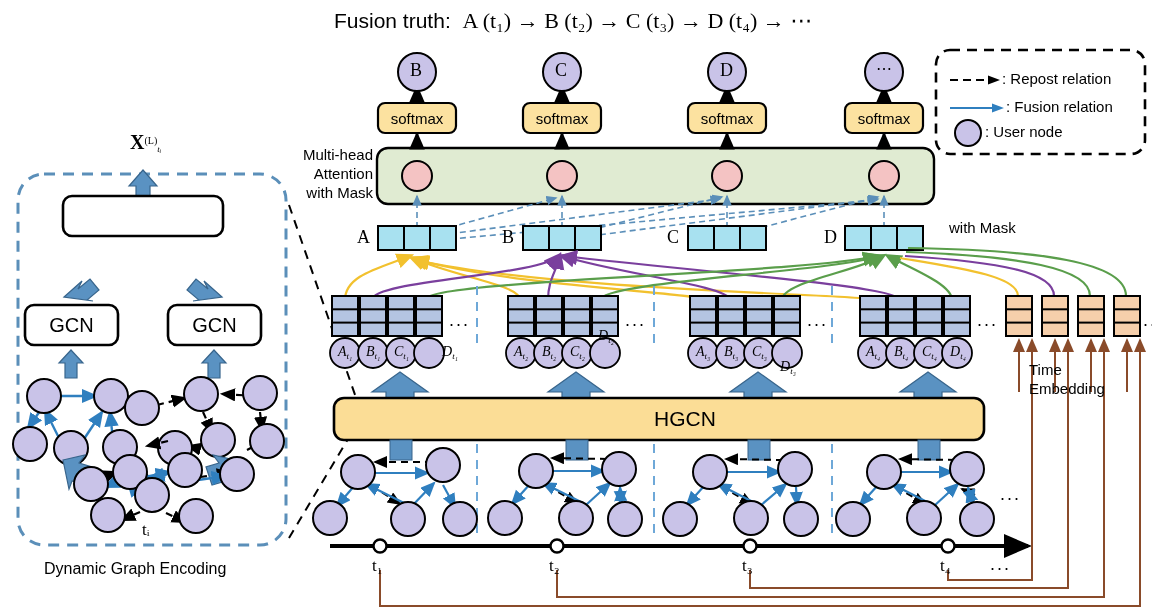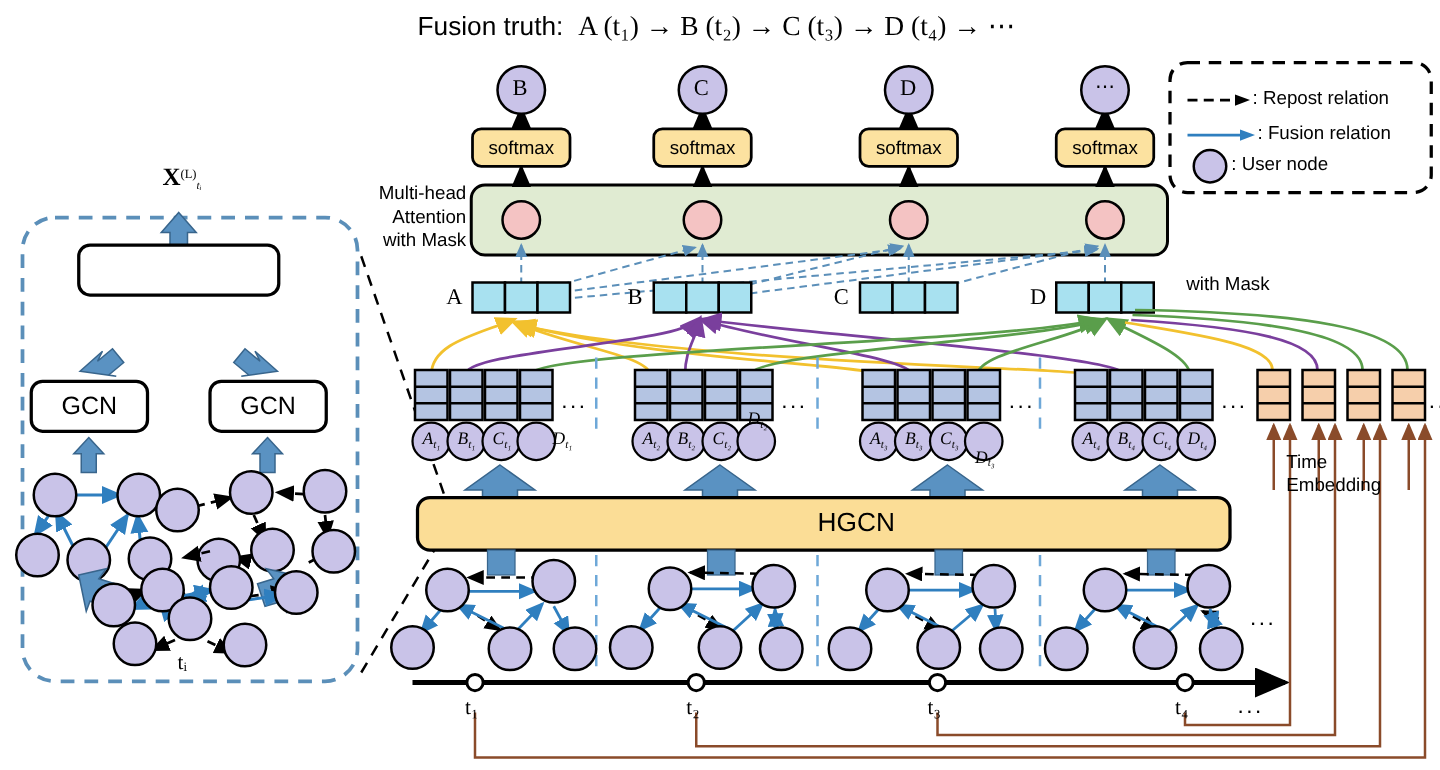--- a/index.html
+++ b/index.html
@@ -520,20 +520,21 @@
 <div class="lbl" style="left:985px;top:123px;font-size:15px;">
   <span>: User node</span>
 </div>
 
 <div class="lbl" style="left:130px;top:131px;">
   <span class="math" style="font-size:20px;font-weight:bold;">X</span><span class="sup mathup">(L)</span><span class="sub math">tᵢ</span>
 </div>
 <div class="lbl" style="left:25px;top:305px;width:93px;height:40px;display:flex;align-items:center;justify-content:center;font-size:20px;">GCN</div>
 <div class="lbl" style="left:168px;top:305px;width:93px;height:40px;display:flex;align-items:center;justify-content:center;font-size:20px;">GCN</div>
 <div class="lbl math" style="left:142px;top:520px;font-size:17px;">tᵢ</div>
+<div class="lbl" style="left:44px;top:560px;font-size:16px;">Dynamic Graph Encoding</div>
 
 <div class="lbl smallcap" style="left:283px;top:145px;width:90px;text-align:right;">
   <div>Multi-head</div>
   <div>Attention</div>
   <div>with Mask</div>
 </div>
 
 <div class="lbl smallcap" style="left:949px;top:218px;width:200px;">
   <div>with Mask</div>
 </div>

